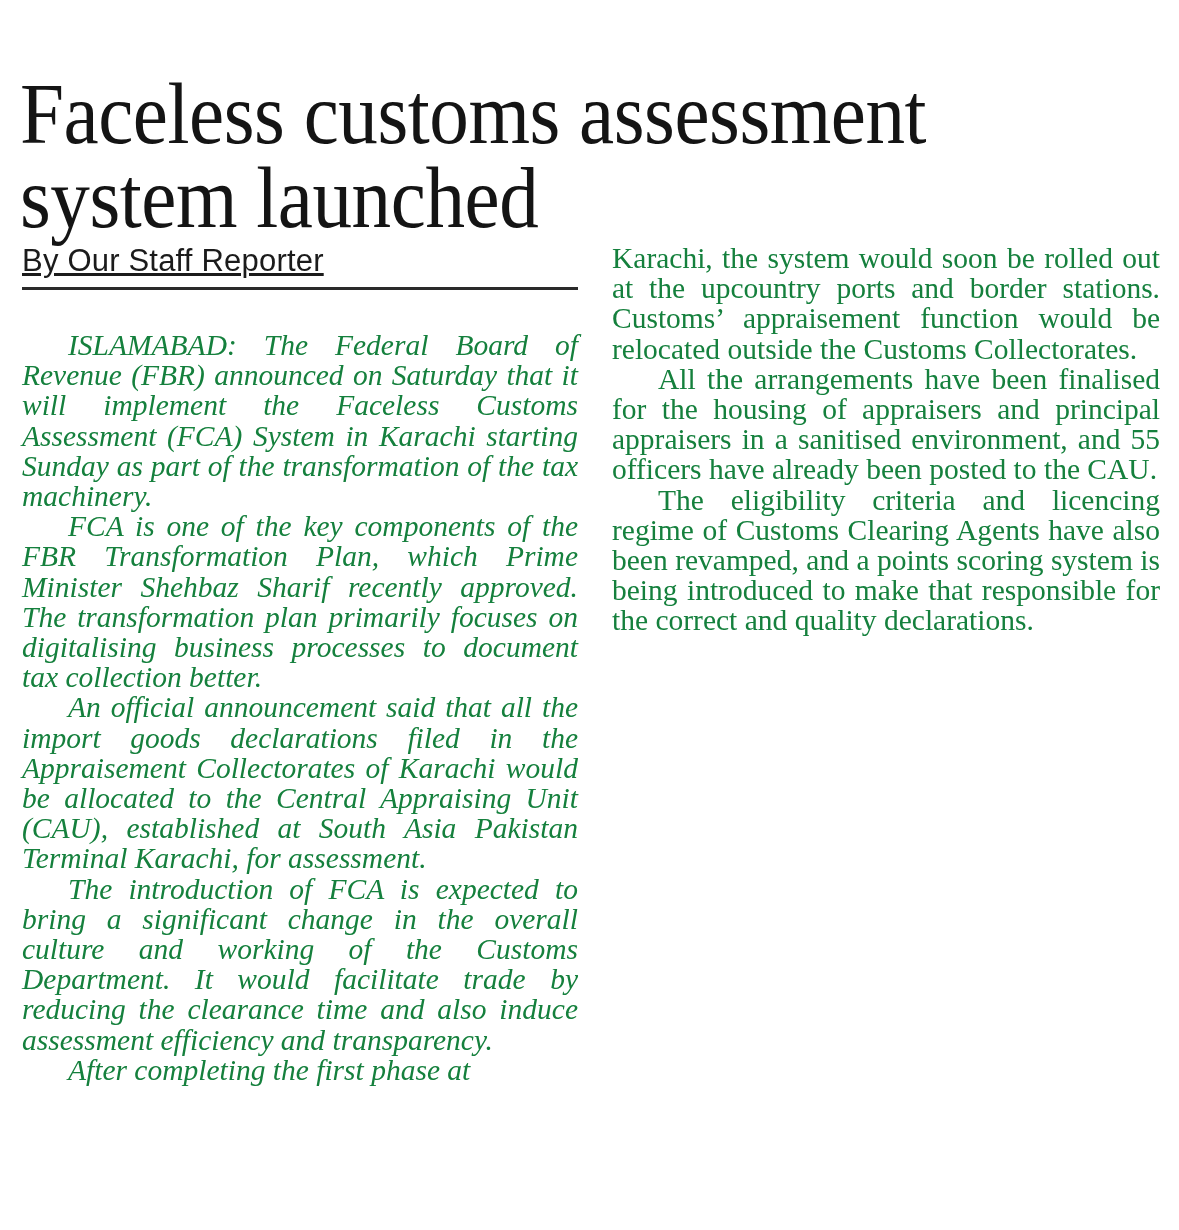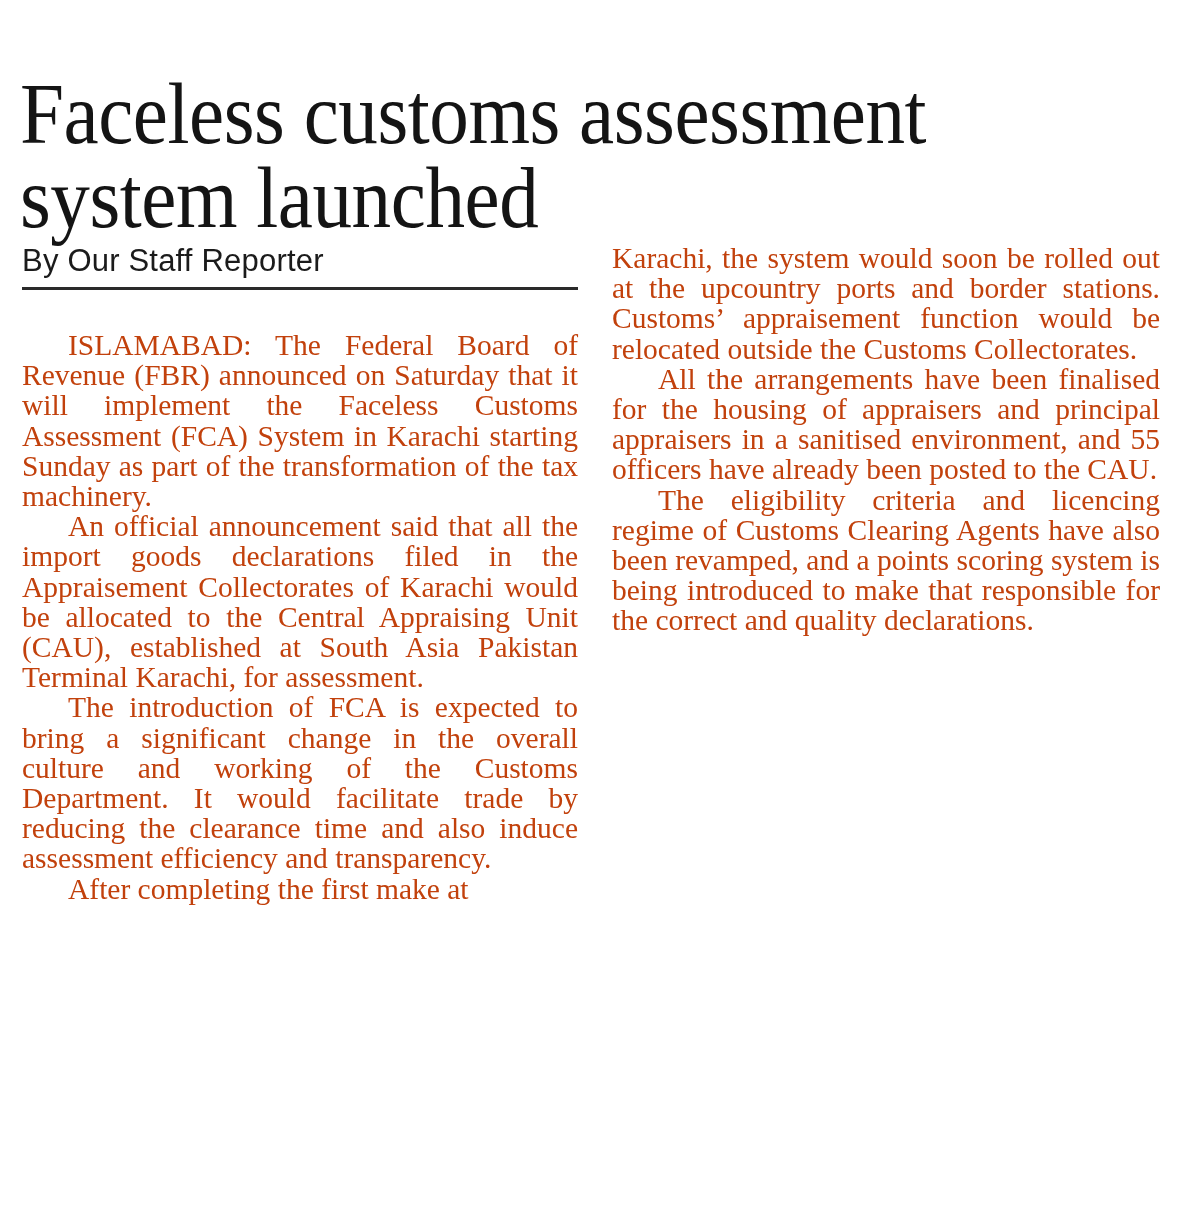--- a/index.html
+++ b/index.html
@@ -38,46 +38,48 @@
   .byline {
     position: absolute;
     left: 22px;
     top: 243px;
     font-family: "Liberation Sans", "DejaVu Sans", sans-serif;
     font-size: 31px;
     line-height: 36px;
     font-weight: 400;
     color: #1b1b1b;
     letter-spacing: 0.2px;
+    text-decoration: underline;
   }
   .byline-rule {
     position: absolute;
     left: 22px;
     top: 287px;
     width: 556px;
     height: 3px;
     background: #2a2a2a;
   }
 
   
   .column {
     position: absolute;
     top: 243px;
     font-size: 29.5px;
     line-height: 30.2px;
     text-align: justify;
     text-justify: inter-word;
-    color: #c2410c;
+    color: #15803d;
     word-spacing: 0px;
     hyphens: manual;
   }
   .col-left {
     left: 22px;
     width: 556px;
     top: 330px;
+    font-style: italic;
   }
   .col-right {
     left: 612px;
     width: 548px;
     top: 243px;
   }
   .column p {
     margin: 0;
     text-indent: 46px;
   }
@@ -96,22 +98,23 @@
 <body>
 
 <h1 class="headline">Faceless customs assessment
 system launched</h1>
 
 <div class="byline">By Our Staff Reporter</div>
 <div class="byline-rule"></div>
 
 <div class="column col-left">
   <p>ISLAMABAD: The Federal Board of Revenue (FBR) announced on Saturday that it will implement the Faceless Customs Assessment (FCA) System in Karachi starting Sunday as part of the transformation of the tax machinery.</p>
+  <p>FCA is one of the key components of the FBR Transformation Plan, which Prime Minister Shehbaz Sharif recently approved. The transformation plan primarily focuses on digitalising business processes to document tax collection better.</p>
   <p>An official announcement said that all the import goods declarations filed in the Appraisement Collectorates of Karachi would be allocated to the Central Appraising Unit (CAU), established at South Asia Pakistan Terminal Karachi, for assessment.</p>
   <p>The introduction of FCA is expected to bring a significant change in the overall culture and working of the Customs Department. It would facilitate trade by reducing the clearance time and also induce assessment efficiency and transparency.</p>
-  <p>After completing the first make at</p>
+  <p>After completing the first phase at</p>
 </div>
 
 <div class="column col-right">
   <p class="no-indent">Karachi, the system would soon be rolled out at the upcountry ports and border stations. Customs’ appraisement function would be relocated outside the Customs Collectorates.</p>
   <p>All the arrangements have been finalised for the housing of appraisers and principal appraisers in a sanitised environment, and 55 officers have already been posted to the CAU.</p>
   <p>The eligibility criteria and licencing regime of Customs Clearing Agents have also been revamped, and a points scoring system is being introduced to make that responsible for the correct and quality declarations.</p>
 </div>
 
 </body></html>

